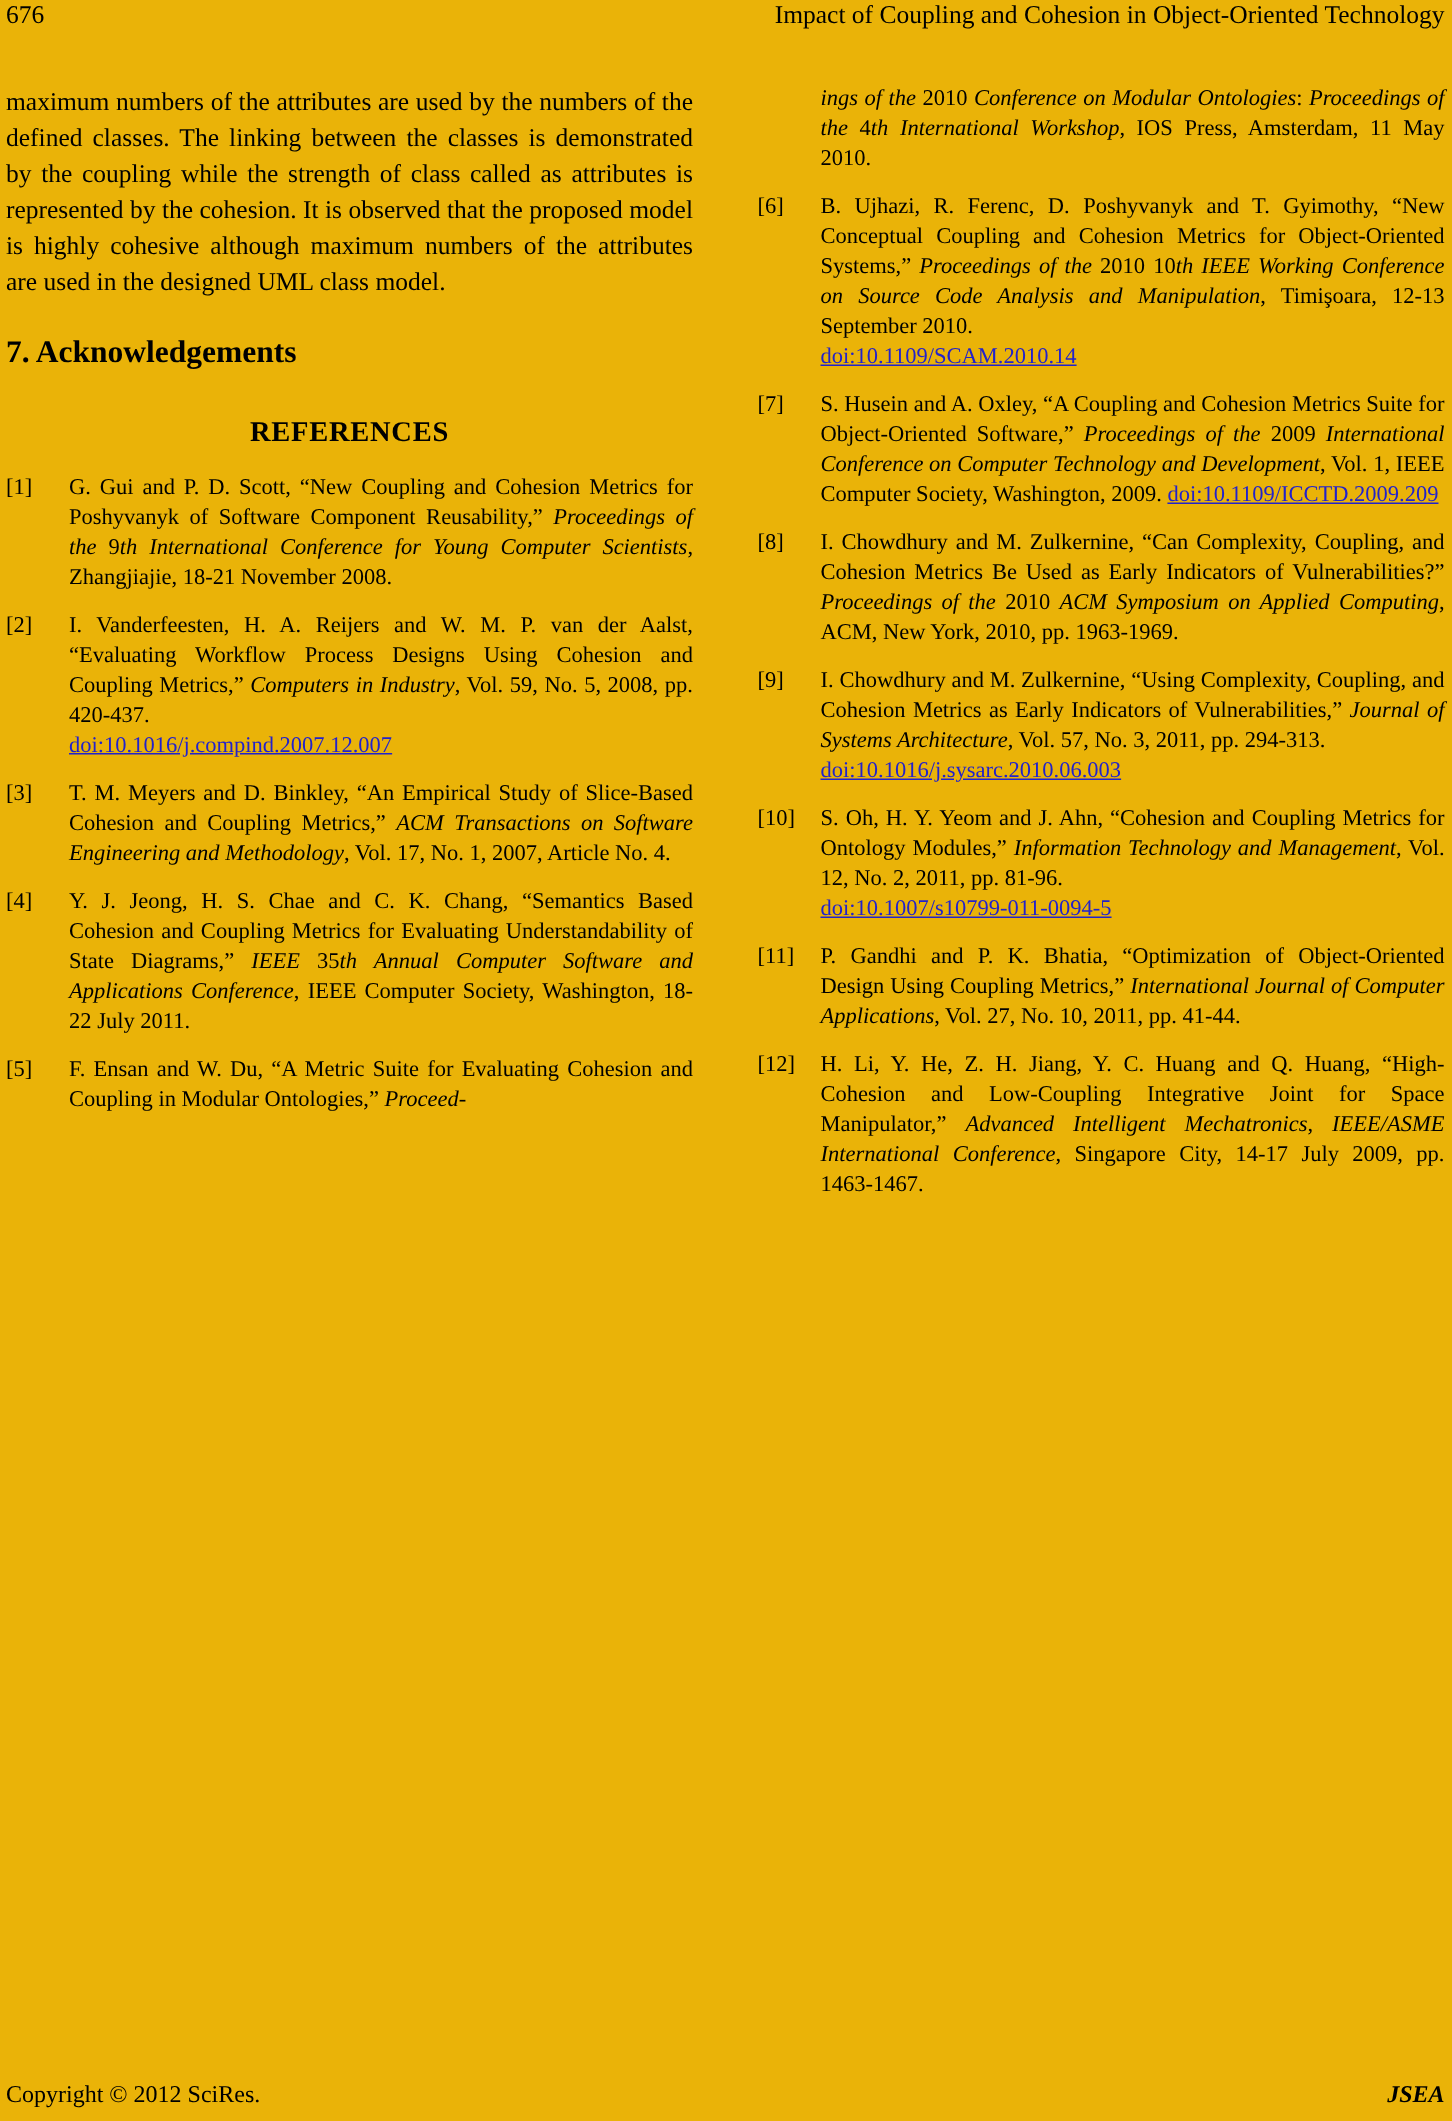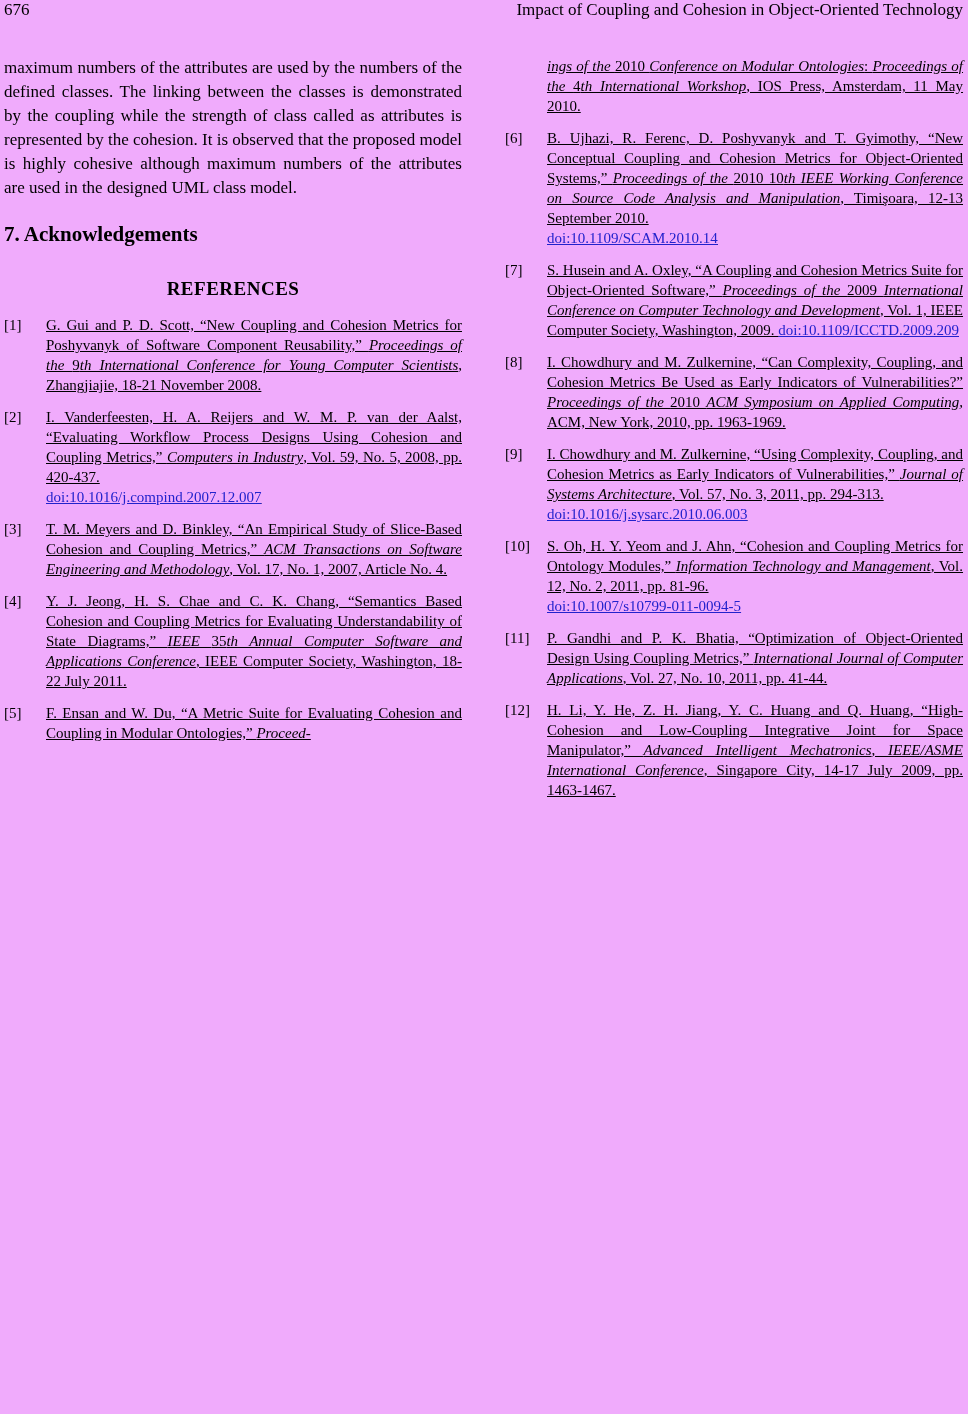--- a/index.html
+++ b/index.html
@@ -2,36 +2,36 @@
 <html><head>
 <meta charset="utf-8">
 <style>
   * { box-sizing: border-box; }
   html, body { margin: 0; padding: 0; background: #888; }
   .page {
     position: relative;
     width: 968px;
     height: 1414px;
     margin: 0 auto;
-    background: #f0abfc;
+    background: #eab308;
     color: #000000;
     font-family: "Liberation Serif", "DejaVu Serif", serif;
     overflow: hidden;
   }
   .header { position: absolute; top: 0; left: 4px; right: 5px; height: 20px; }
   .page-number { position: absolute; left: 0; top: 0; font-size: 17px; line-height: 19px; }
   .running-title { position: absolute; left: 0; right: 0; top: 0; text-align: right; font-size: 17px; line-height: 19px; }
   .columns { position: absolute; top: 56px; left: 4px; display: flex; gap: 43px; }
   .col { width: 458px; }
   .body-par { margin: 0; font-size: 17px; line-height: 24px; text-align: justify; }
   .section-heading { margin: 22px 0 16px 0; font-size: 21px; line-height: 24px; font-weight: bold; }
   .refs-heading { margin: 32px 0 15px 0; font-size: 19px; line-height: 22px; font-weight: bold; text-align: center; letter-spacing: 0.5px; }
   .ref { display: flex; font-size: 15px; line-height: 20px; margin: 0 0 12px 0; }
   .ref-label { flex: none; width: 42px; }
-  .ref-body { flex: 1; text-align: justify; text-decoration: underline; }
+  .ref-body { flex: 1; text-align: justify; }
   .it { font-style: italic; }
   a.doi { color: #2222cc; text-decoration: underline; cursor: pointer; }
   .footer { position: absolute; left: 4px; right: 5px; top: 1387px; font-size: 16px; line-height: 19px; }
   .copyright { float: left; }
   .journal-abbrev { float: right; font-weight: bold; font-style: italic; }
 </style>
 </head>
 <body>
 
 <div class="page">
@@ -100,14 +100,18 @@
             <div class="ref-body"><span>P. Gandhi and P. K. Bhatia, “Optimization of Object-Oriented Design Using Coupling Metrics,” </span><span class="it">International Journal of Computer Applications</span><span>, Vol. 27, No. 10, 2011, pp. 41-44.</span></div>
           </div>
           <div class="ref">
             <span class="ref-label">[12]</span>
             <div class="ref-body"><span>H. Li, Y. He, Z. H. Jiang, Y. C. Huang and Q. Huang, “High-Cohesion and Low-Coupling Integrative Joint for Space Manipulator,” </span><span class="it">Advanced Intelligent Mechatronics</span><span>, </span><span class="it">IEEE/ASME International Conference</span><span>, Singapore City, 14-17 July 2009, pp. 1463-1467.</span></div>
           </div>
         </div>
     </div>
   </div>
 
+  <div class="footer">
+    <span class="copyright">Copyright © 2012 SciRes.</span>
+    <span class="journal-abbrev">JSEA</span>
+  </div>
 
 </div>
 
 </body></html>

